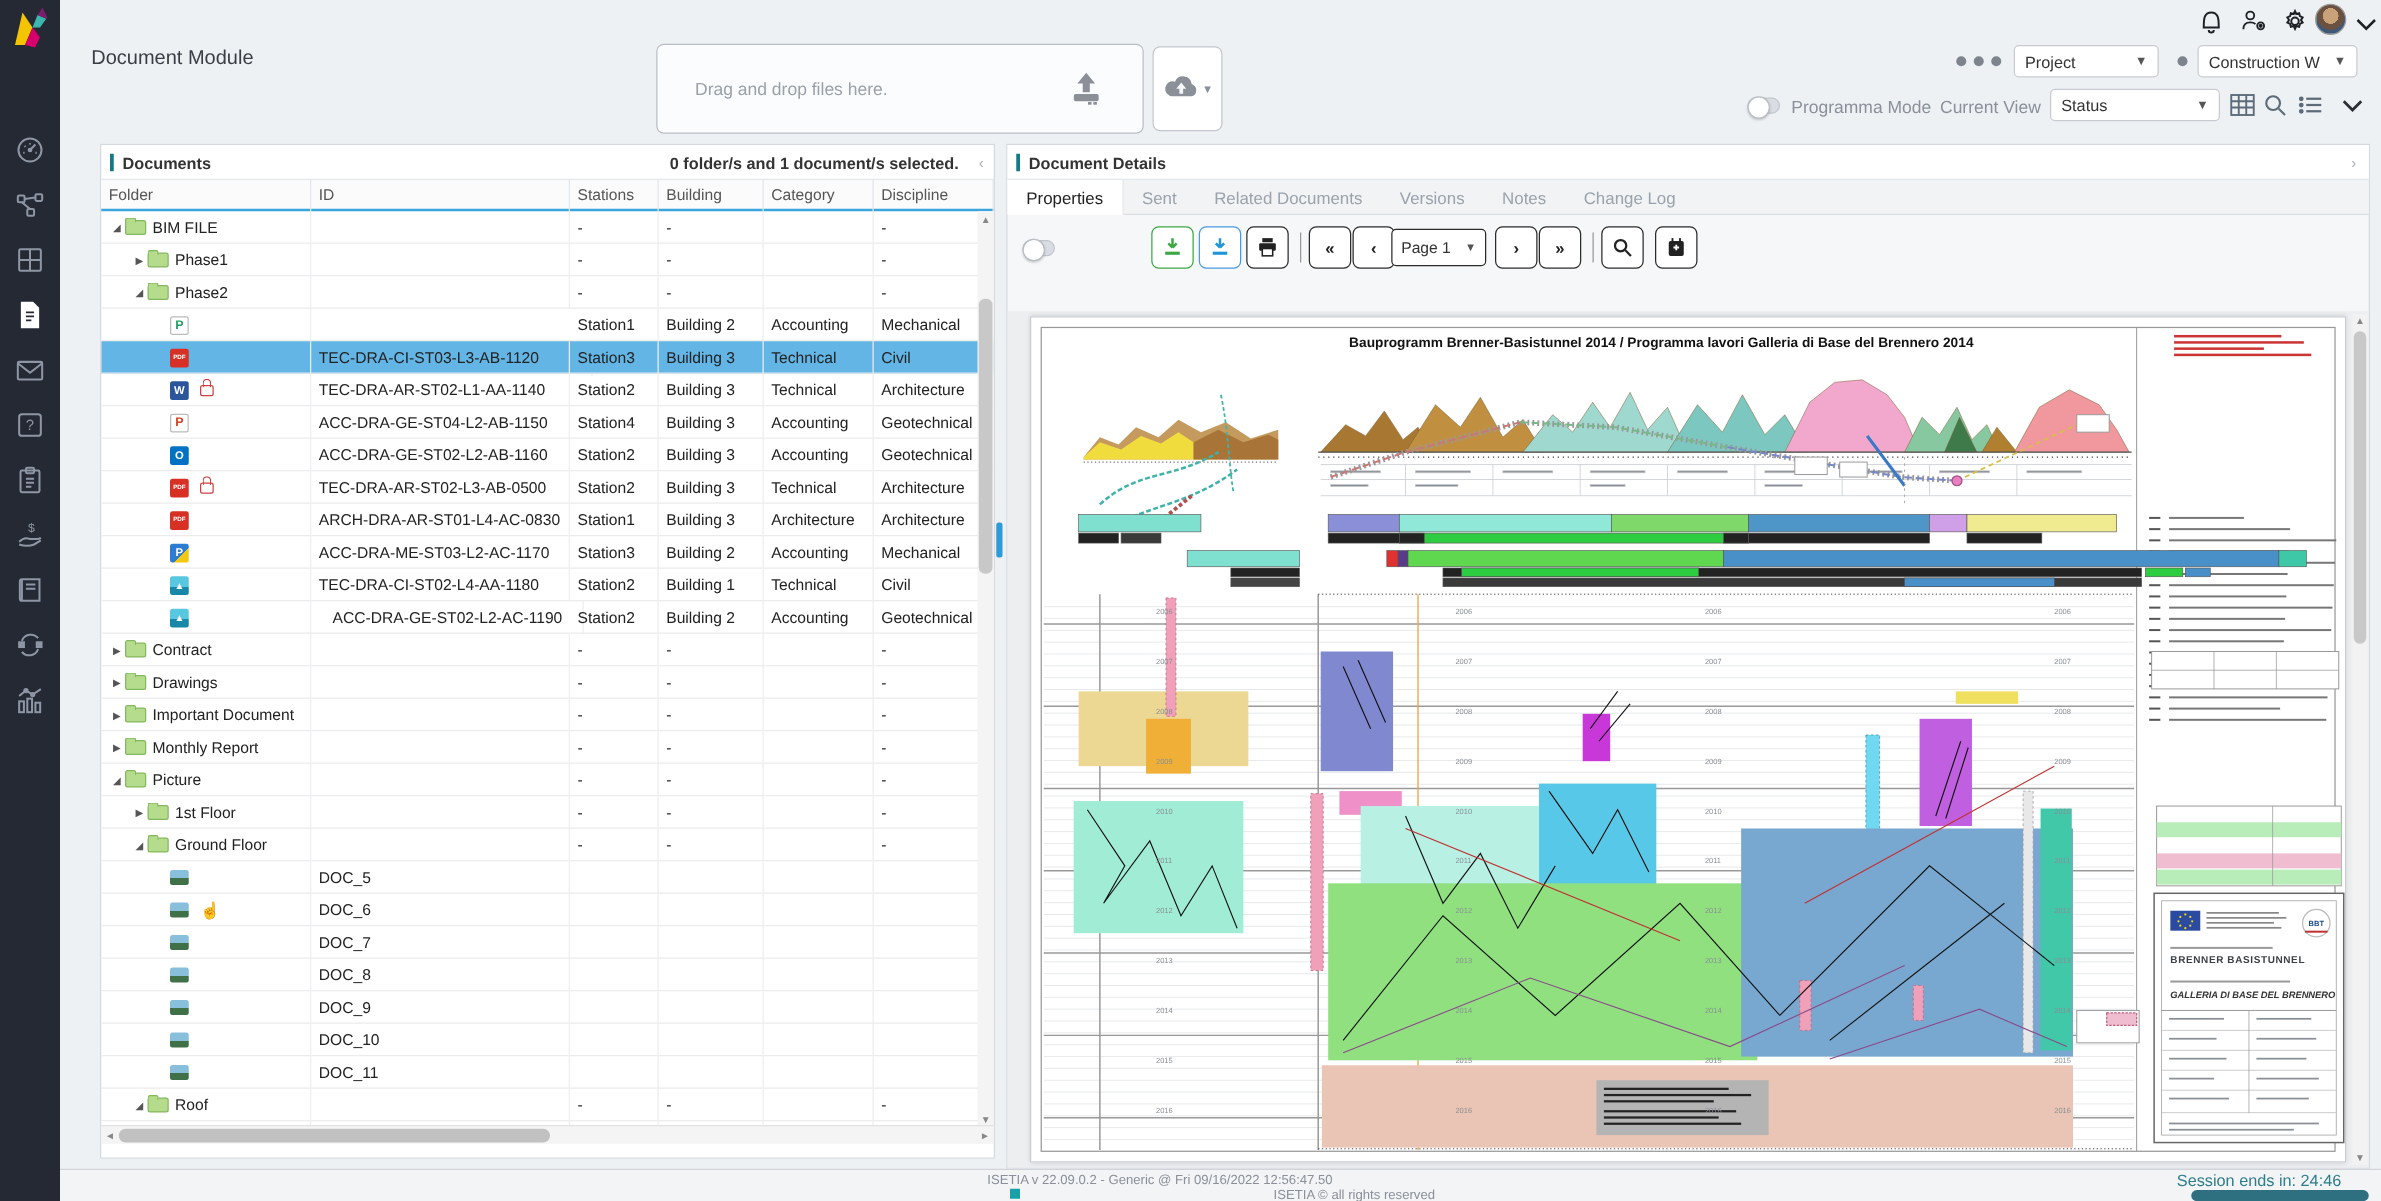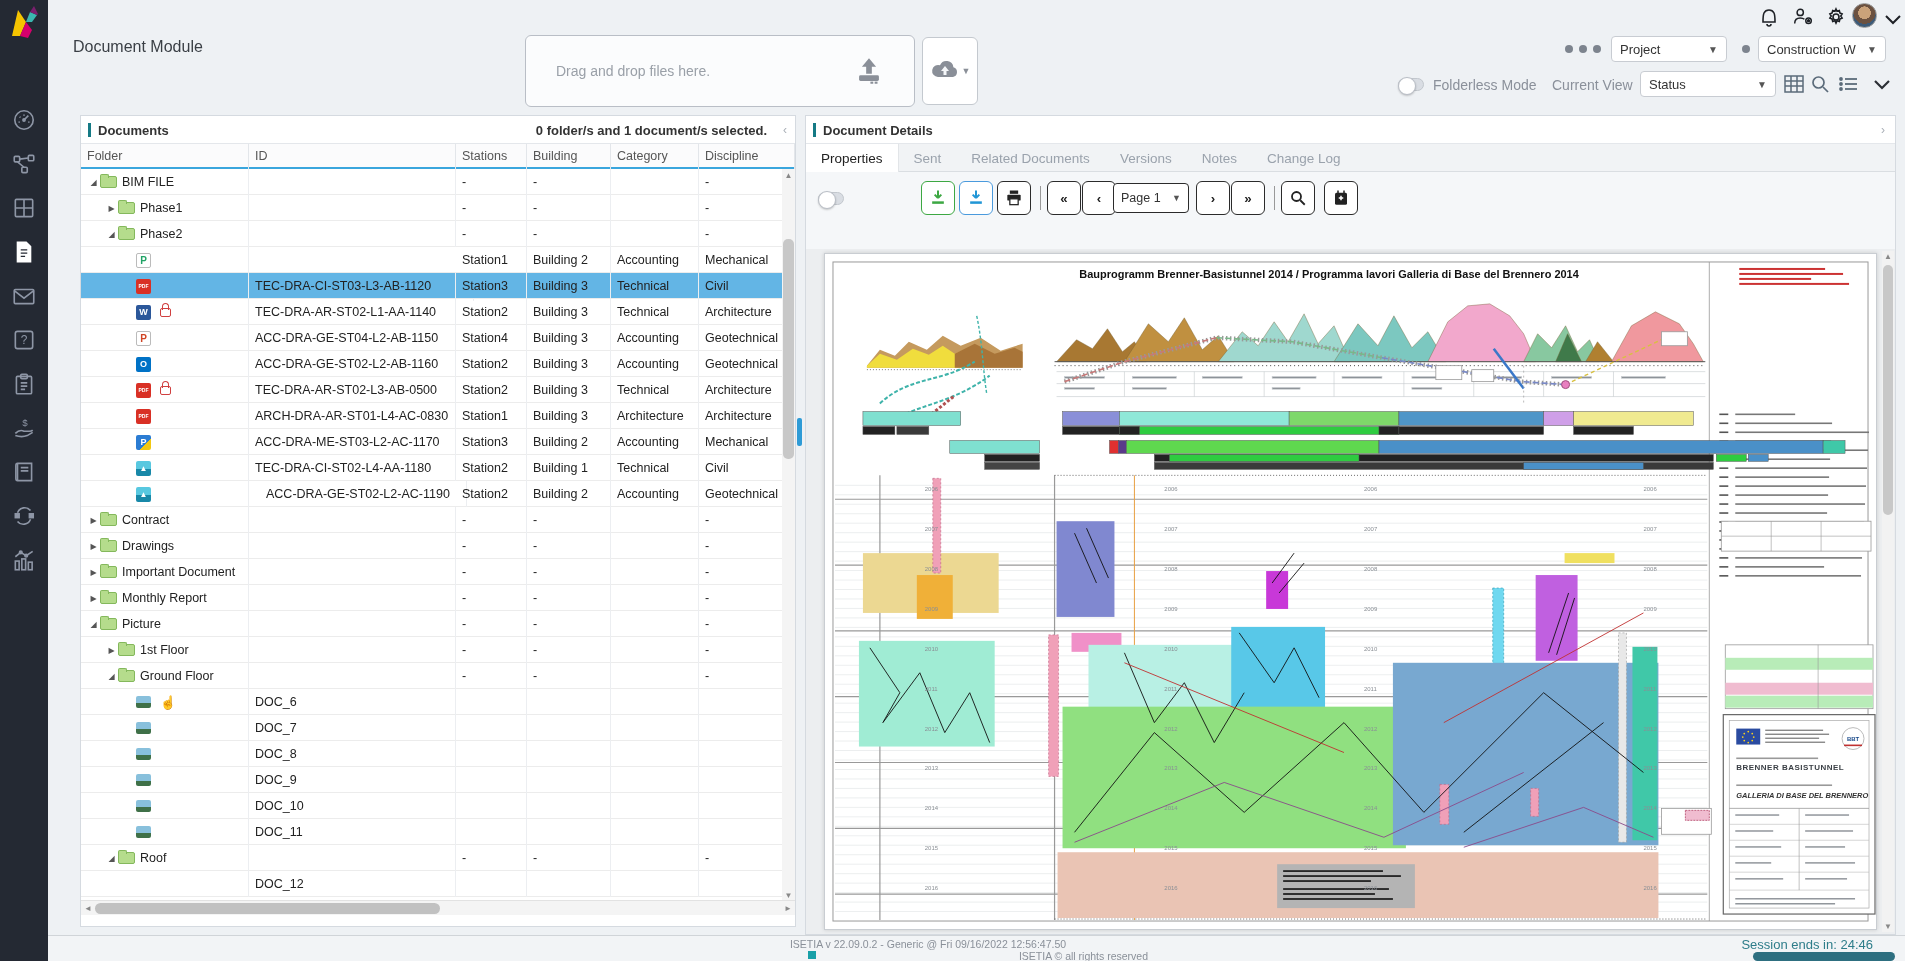--- a/index.html
+++ b/index.html
@@ -243,21 +243,21 @@
   <span>Project</span>
     <span class="car">▼</span>
 </div>
 <span class="dot" style="left:1742px;top:45px;"></span>
 <div class="hsel" style="left:1758px;top:36px;width:128px;">
   <span>Construction W</span>
     <span class="car">▼</span>
 </div>
 
 <span class="toggle" style="left:1398px;top:78px;"></span>
-<span class="hlabel" style="left:1433px;top:77px;">Folderless Mode</span>
+<span class="hlabel" style="left:1433px;top:77px;">Programma Mode</span>
 <span class="hlabel" style="left:1552px;top:77px;">Current View</span>
 <div class="hsel" style="left:1640px;top:71px;width:136px;">
   <span>Status</span>
     <span class="car">▼</span>
 </div>
 <span class="hdr-ic" style="left:1782px;top:72px;">
   <svg viewBox="0 0 24 24" fill="none" stroke="#5b6b7a" stroke-width="1.5">
     <rect x="3" y="4" width="18" height="16"></rect>
       <path d="M3 9 H21 M3 14 H21 M9 4 V20 M15 4 V20"></path>
   </svg>
@@ -524,20 +524,31 @@
         <div class="td fcell" style="left: 0px; width: 168px; padding-left: 24px;">
           <span class="caret">◢</span>
           <span class="ficon"></span>
           <span>Ground Floor</span>
         </div>
         <div class="td" style="left: 168px; width: 207px;"></div>
         <div class="td" style="left: 375px; width: 71px;">-</div>
         <div class="td" style="left: 446px; width: 84px;">-</div>
         <div class="td" style="left: 530px; width: 88px;"></div>
         <div class="td" style="left: 618px; width: 96px;">-</div>
+      </div>
+      <div class="trow">
+        <div class="td fcell" style="left: 0px; width: 168px; padding-left: 42px;">
+          <span class="caret"></span>
+          <span class="dicon i-img"></span>
+        </div>
+        <div class="td" style="left: 168px; width: 207px;">DOC_5</div>
+        <div class="td" style="left: 375px; width: 71px;"></div>
+        <div class="td" style="left: 446px; width: 84px;"></div>
+        <div class="td" style="left: 530px; width: 88px;"></div>
+        <div class="td" style="left: 618px; width: 96px;"></div>
       </div>
       <div class="trow">
         <div class="td fcell" style="left: 0px; width: 168px; padding-left: 42px;">
           <span class="caret"></span>
           <span class="dicon i-img"></span>
           <span class="pointer-ic">☝</span>
         </div>
         <div class="td" style="left: 168px; width: 207px;">DOC_6</div>
         <div class="td" style="left: 375px; width: 71px;"></div>
         <div class="td" style="left: 446px; width: 84px;"></div>

